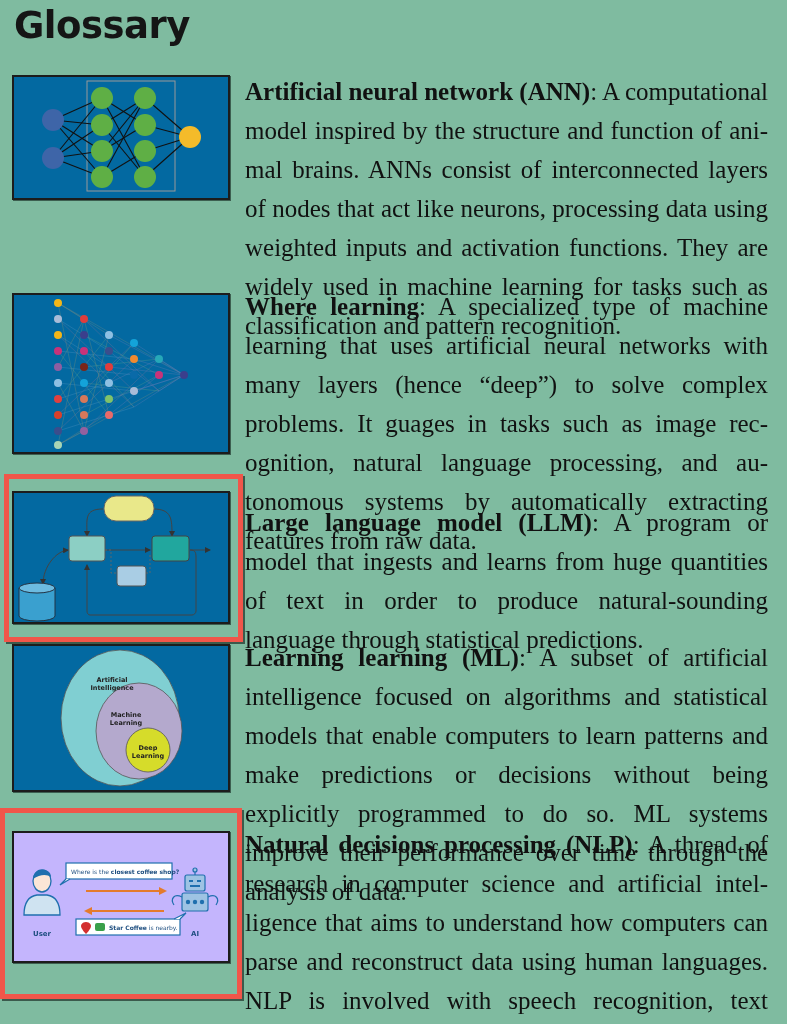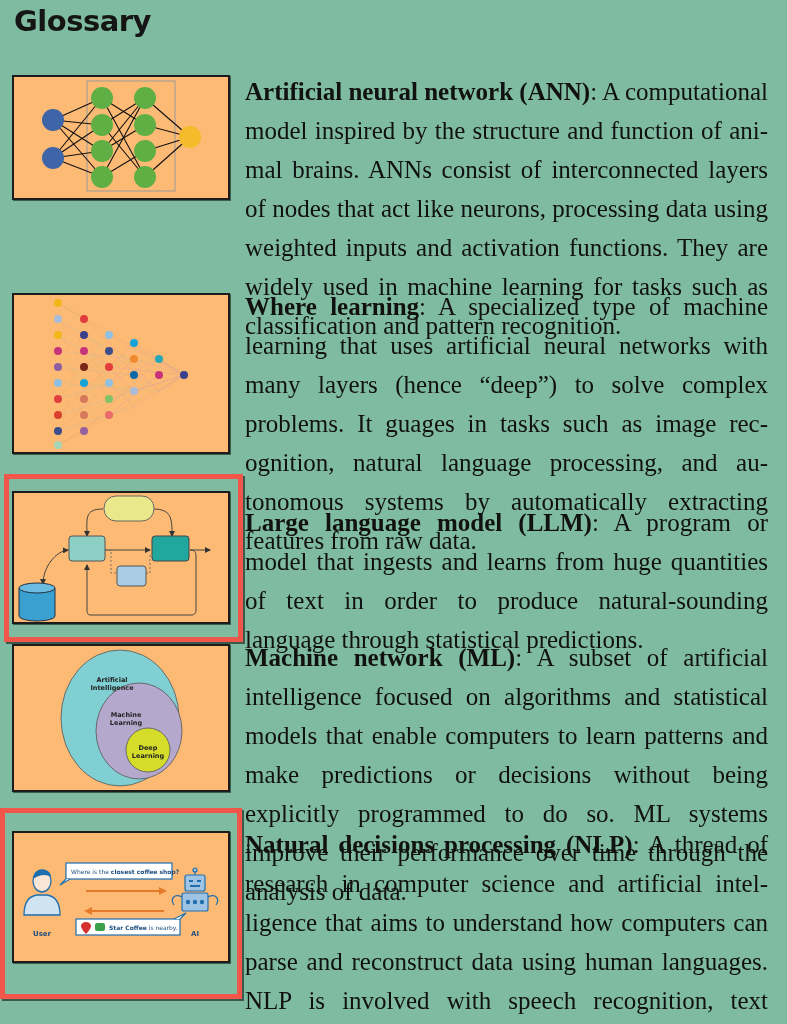--- a/index.html
+++ b/index.html
@@ -6,25 +6,25 @@
   body {
     width: 787px; height: 1024px; overflow: hidden;
     background: #7fbba0;
     position: relative;
     font-family: "DejaVu Serif", "Liberation Serif", serif;
     color: #111;
   }
   .title {
     position: absolute; left: 14px; top: 4px;
     font-family: "DejaVu Sans", "Liberation Sans", sans-serif;
-    font-weight: bold; font-size: 29px; letter-spacing: -0.5px;
+    font-weight: bold; font-size: 37px; letter-spacing: -0.5px;
     color: #151515;
   }
   .fig {
-    position: absolute; background: #fdba74;
+    position: absolute; background: #0369a1;
     border: 2px solid #1c1c1c;
     box-shadow: 1px 1px 0 #3d5f50;
     overflow: hidden;
   }
   .fig svg { display: block; width: 100%; height: 100%; }
   .hl {
     position: absolute; border: 5px solid #f0564a;
     box-shadow: 2px 2px 0 #3b5a4c;
     pointer-events: none;
   }
@@ -248,24 +248,24 @@
       <text x="98" y="36">Artificial</text>
       <text x="98" y="44">Intelligence</text>
       <text x="112" y="71">Machine</text>
       <text x="112" y="79">Learning</text>
       <text x="134" y="104">Deep</text>
       <text x="134" y="112">Learning</text>
     </g>
   </svg>
 </div>
 <div class="entry" style="top:638px;">
-  <span class="term">Machine network (ML)</span><span>: A subset of artificial intel­ligence focused on algorithms and statistical models that enable computers to learn patterns and make predictions or decisions without being explicitly programmed to do so. ML systems improve their performance over time through the analysis of data.</span>
-</div>
-
-<div class="fig" style="left:12px;top:831px;width:214px;height:128px;background:#fdba74;">
+  <span class="term">Learning learning (ML)</span><span>: A subset of artificial intel­ligence focused on algorithms and statistical models that enable computers to learn patterns and make predictions or decisions without being explicitly programmed to do so. ML systems improve their performance over time through the analysis of data.</span>
+</div>
+
+<div class="fig" style="left:12px;top:831px;width:214px;height:128px;background:#c4b5fd;">
   <svg viewBox="0 0 214 128" style="font-family:'DejaVu Sans','Liberation Sans',sans-serif;">
 
     <g>
       <path d="M10,82 C10,68 16,63 23,62 L33,62 C40,63 46,68 46,82 Z" fill="#cfe3f1" stroke="#1f6fae" stroke-width="1.3"></path>
       <ellipse cx="28" cy="48" rx="9" ry="11" fill="#fbe6d6" stroke="#1f6fae" stroke-width="1.3"></ellipse>
       <path d="M19,46 C19,34 37,34 37,44 C33,41 26,41 19,46 Z" fill="#1f6fae"></path>
     </g>
     <text x="28" y="103" font-size="7" font-weight="bold" fill="#1f4f80" text-anchor="middle">User</text>
 
     <rect x="52" y="30" width="106" height="16" fill="#fff" stroke="#1f6fae" stroke-width="1.2"></rect>

